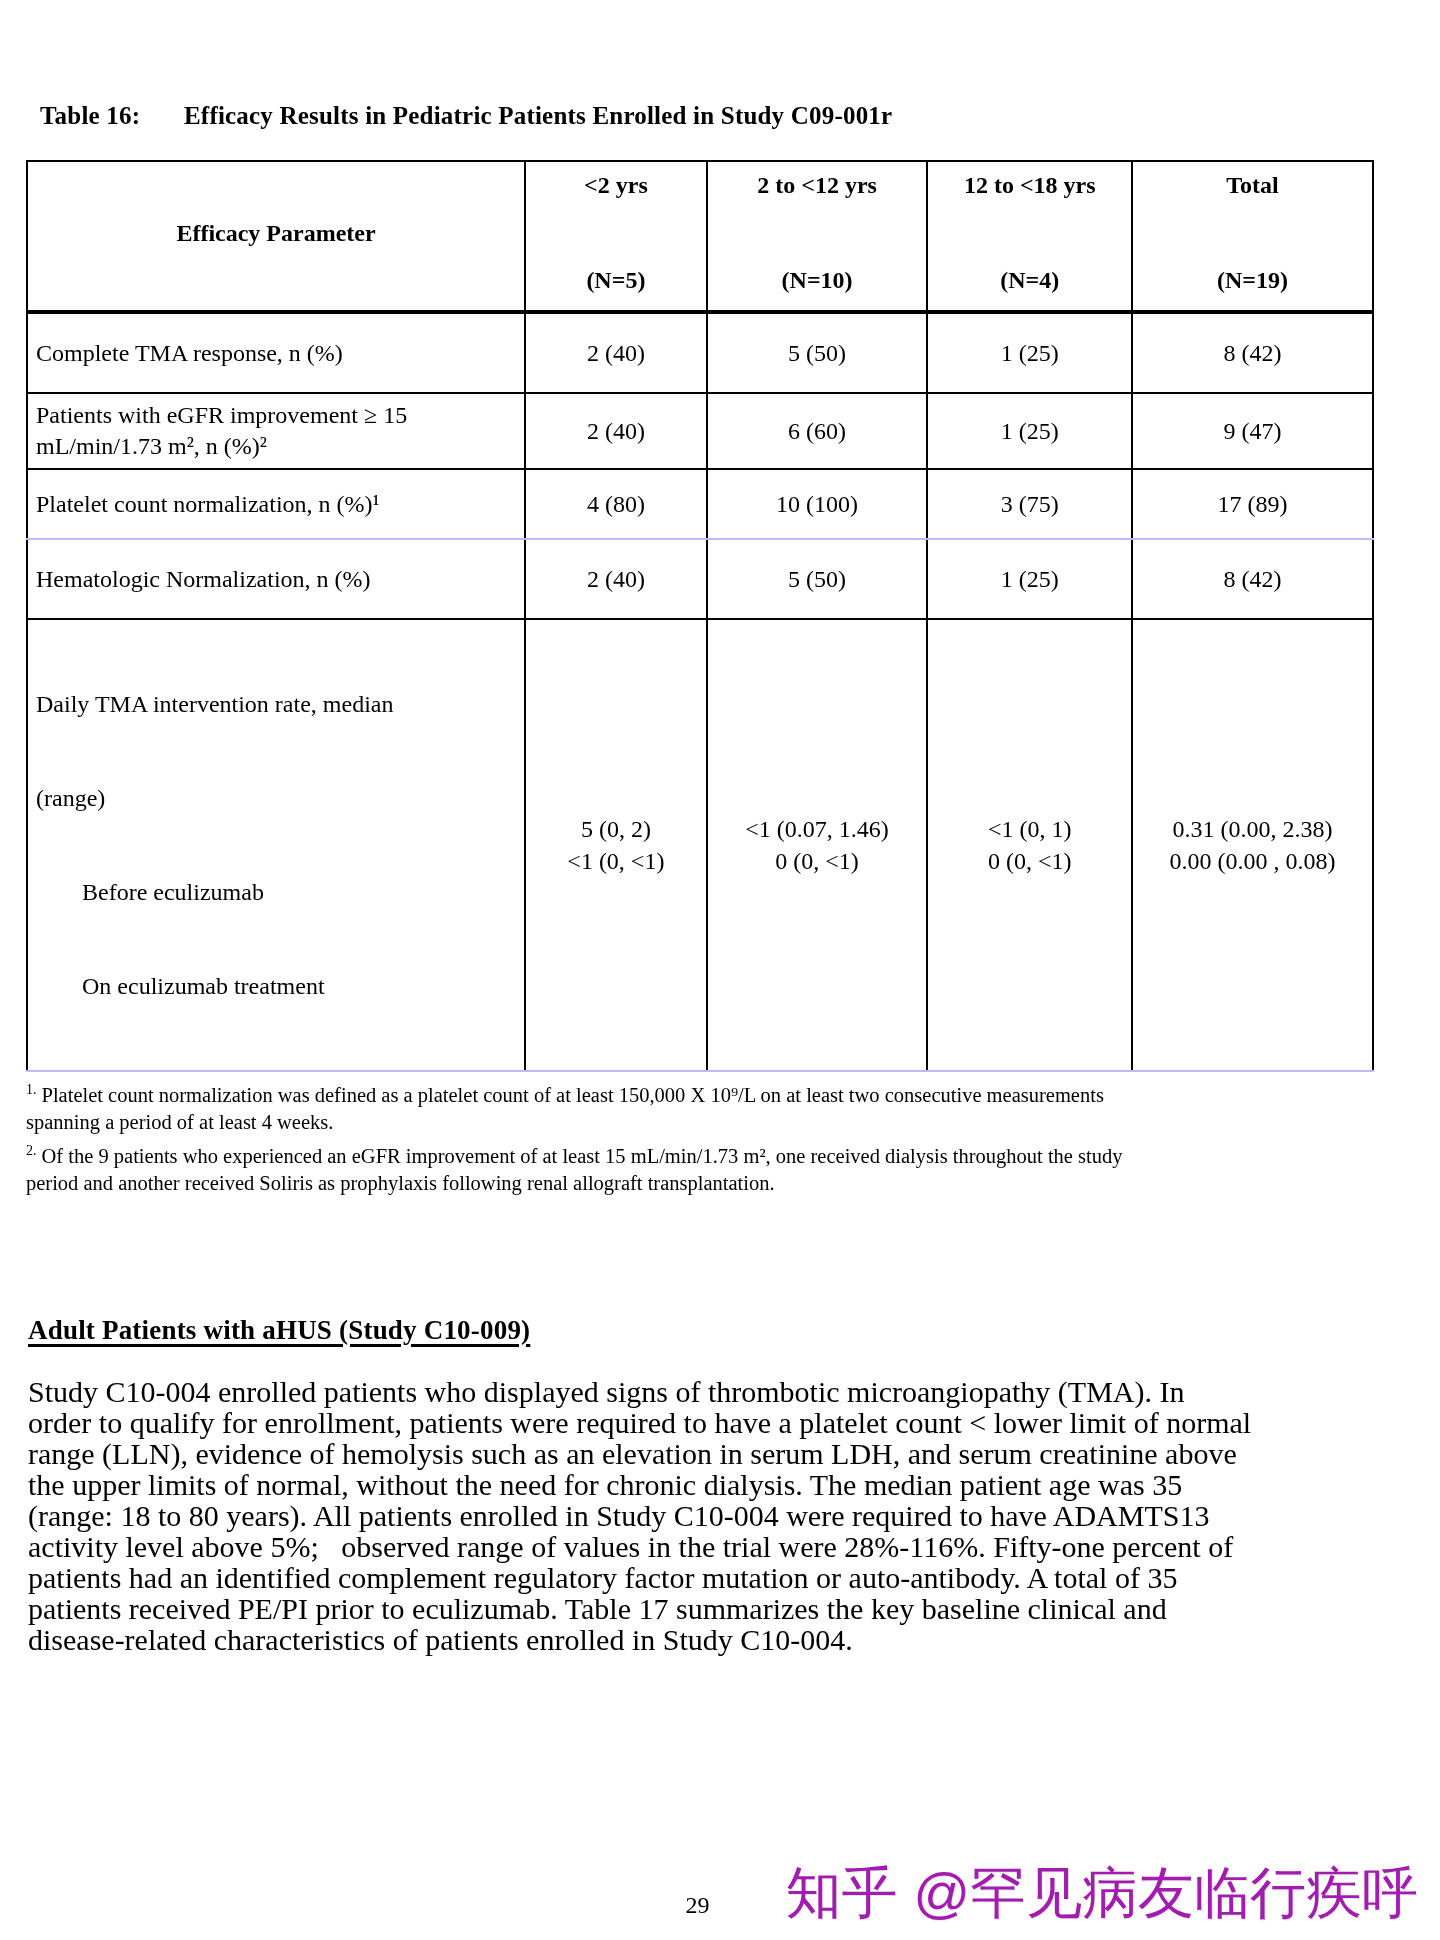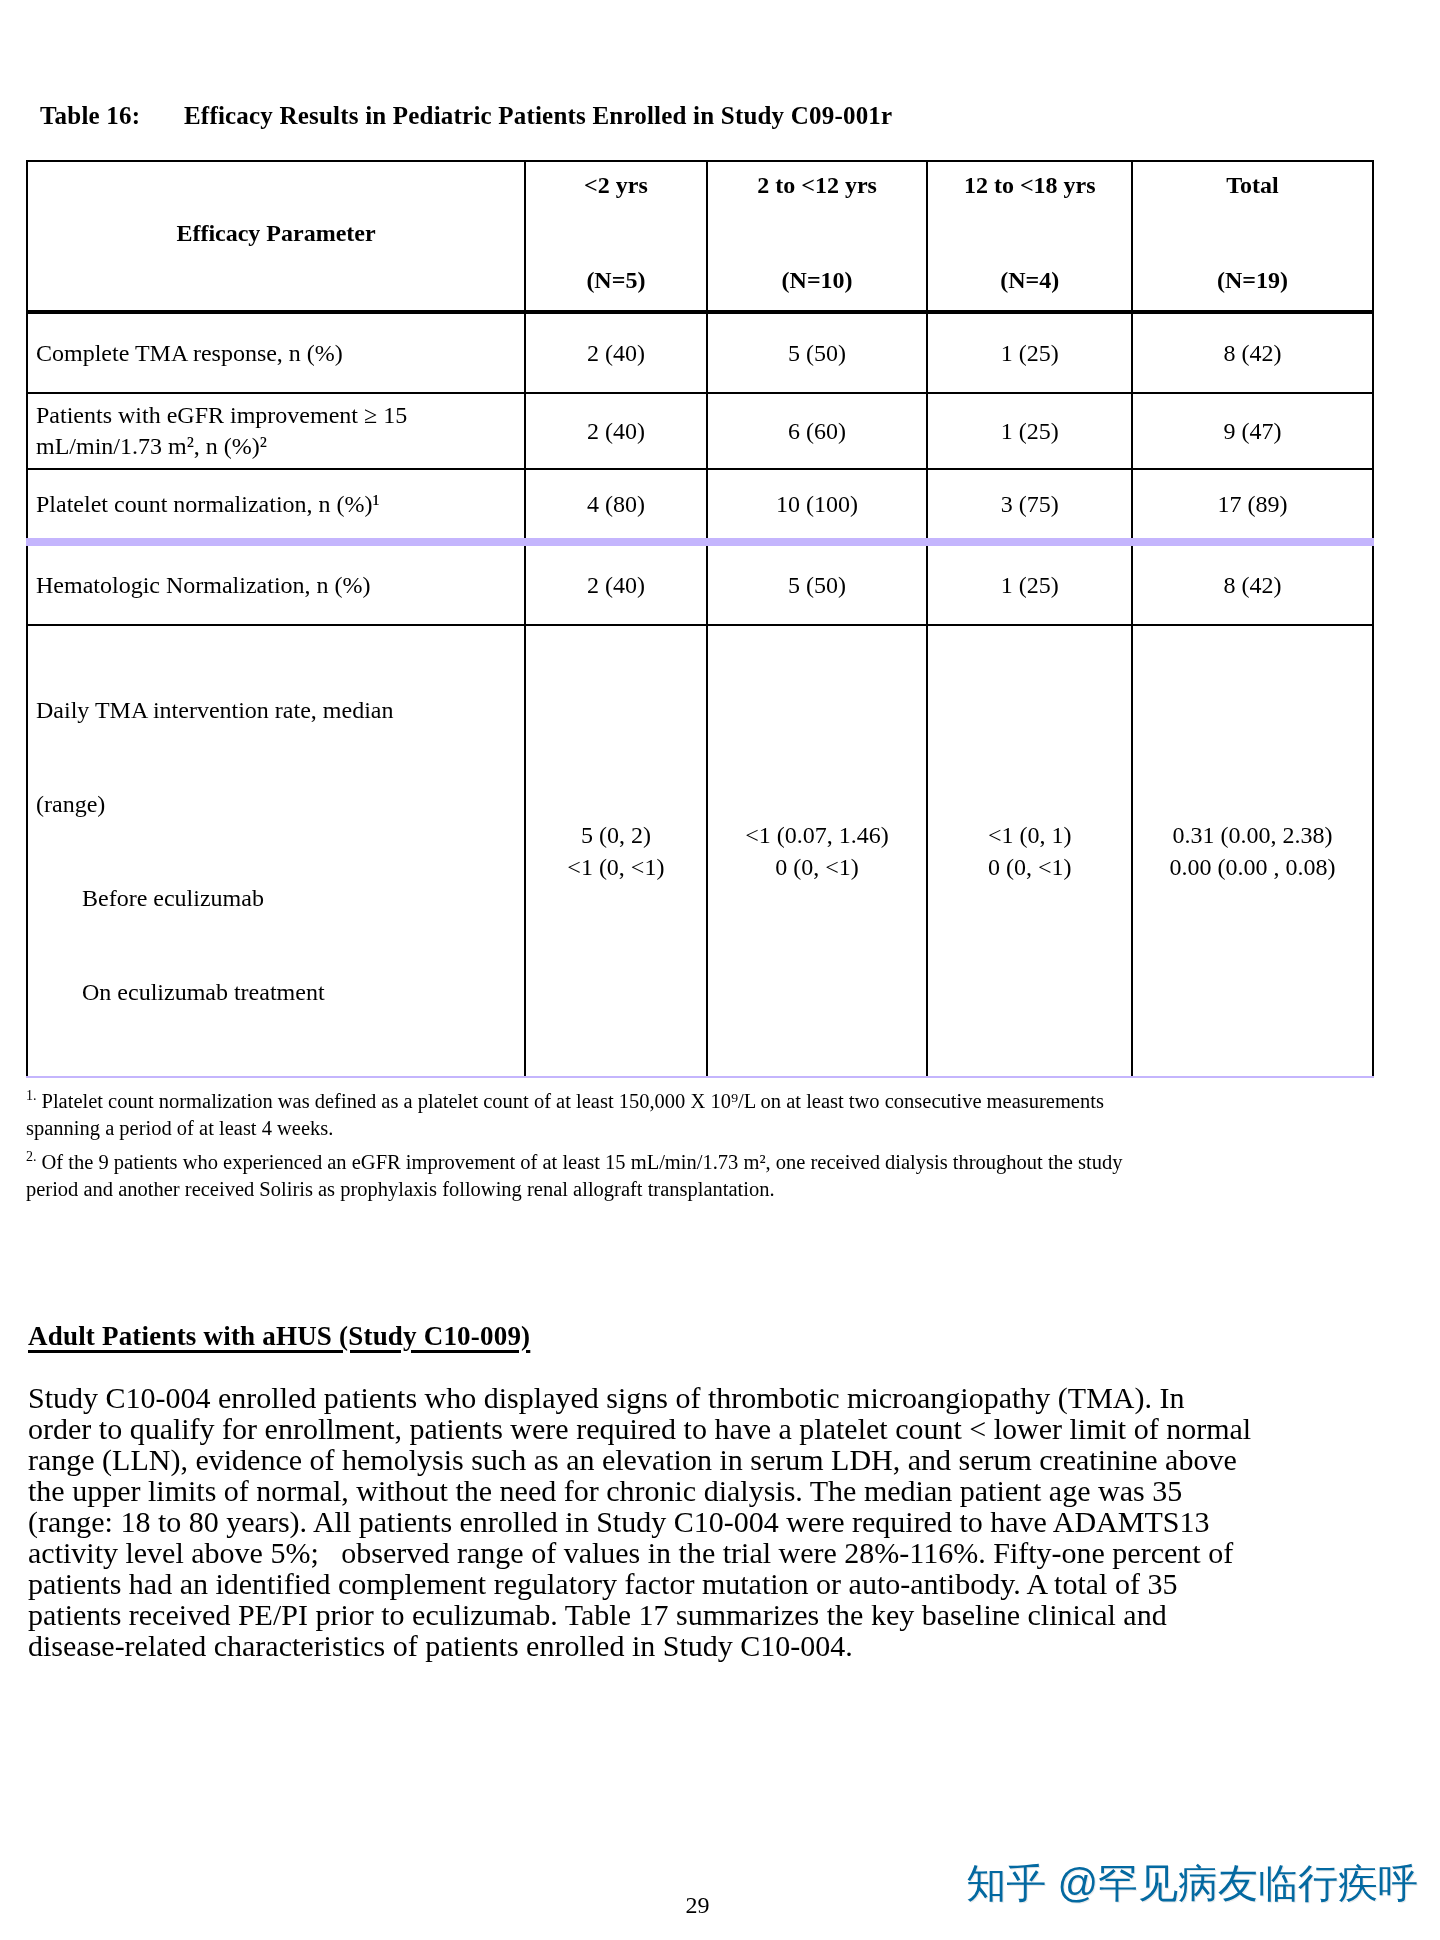--- a/index.html
+++ b/index.html
@@ -46,21 +46,21 @@
     text-align:center;
     height:122px;
     padding:10px 4px 16px 4px;
   }
   .hdr-stack{display:flex;flex-direction:column;justify-content:space-between;height:100%;}
   .hdr-param{display:flex;align-items:center;justify-content:center;height:100%;}
   td.lbl{text-align:left;padding-left:12px;white-space:pre-wrap;line-height:31px;}
   td.val{text-align:center;}
   tr.r-tall td{height:66px;}
   tr.r-med td{height:56px;}
-  tr.thickb td{border-bottom:8px solid #c4b5fd;}
+  tr.thickb td{border-bottom:2px solid #c4b5fd;}
   .indent1{padding-left:44px;}
   .sub-line{padding-left:46px;line-height:32px;}
   .lbl-line{line-height:32px;}
   td.val-bottom{vertical-align:bottom;padding-bottom:4px;}
   td.val-bottom div{line-height:32px;text-align:center;}
   tr.tma-row td{border-bottom:2px solid #c4b5fd;}
 
   
   .footnotes{margin-top:4px;margin-left:0;}
   .footnote{
@@ -84,22 +84,22 @@
     font-size:30px;
     line-height:31px;
     white-space:pre-wrap;
     width:1360px;
   }
 
   
   .watermark{
     position:absolute;
     top:1856px;right:22px;
-    font-size:40px;
-    color:#0369a1;
+    font-size:56px;
+    color:#a21caf;
     text-shadow:1px 1px 0 #e9e9e9;
     font-family:"Liberation Sans","DejaVu Sans",sans-serif;
   }
   .page-number{
     position:absolute;
     top:1892px;left:0;
     width:1395px;
     text-align:center;
     font-size:24px;
   }

